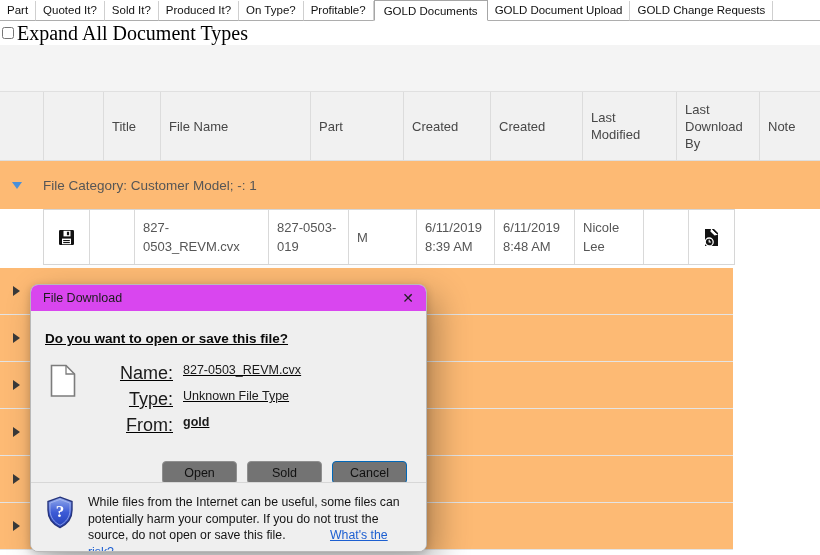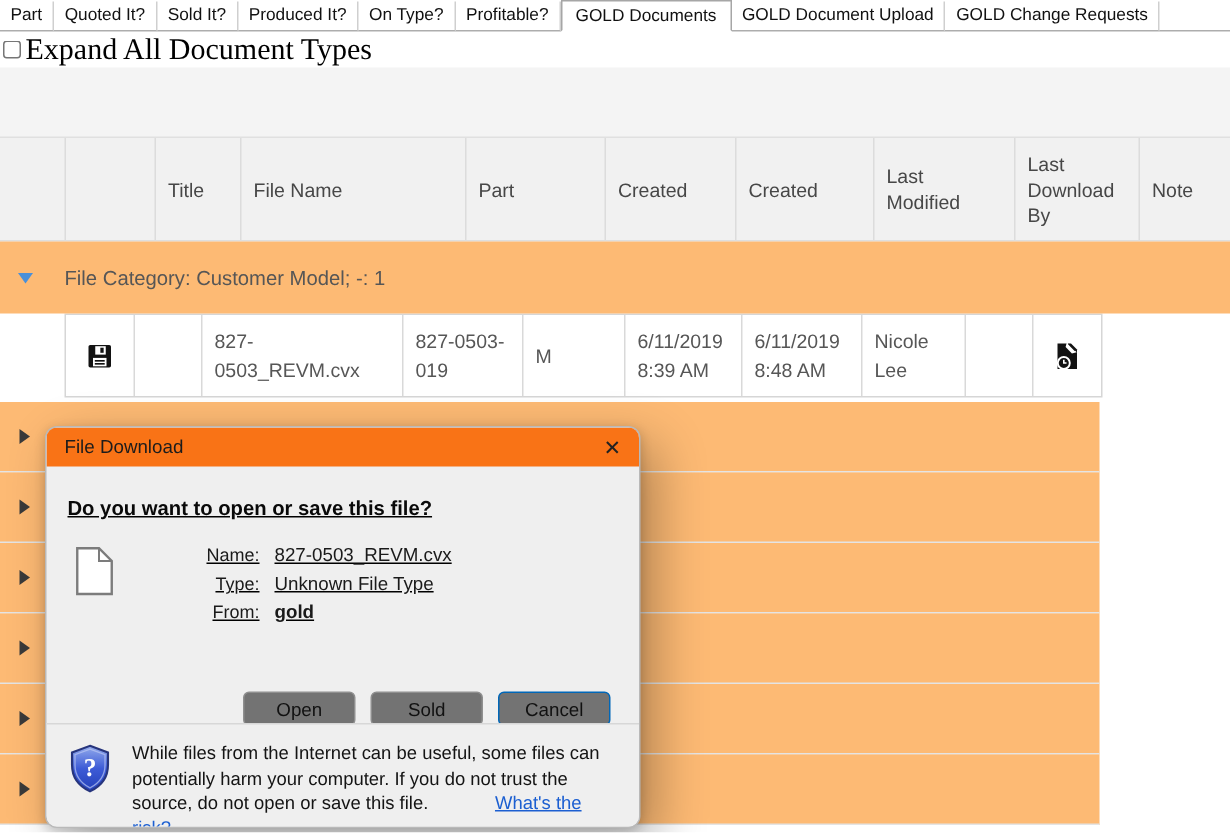--- a/index.html
+++ b/index.html
@@ -47,29 +47,29 @@
   .c9{width:46px; justify-content:center; padding:0;}
 
   
   .collapsed-rows { width:733px; margin-top:3px; }
   .collapsed-rows .category-row { height:47px; border-bottom:1px solid #e4e4e4; }
 
   
   .dialog { position:absolute; left:30px; top:284px; width:397px; height:268px; z-index:10;
             border-radius:8px; overflow:hidden; background:#efefef; border:1px solid #b9b9b9;
             box-shadow:10px 12px 34px rgba(0,0,0,.30), 0 2px 8px rgba(0,0,0,.18); }
-  .dlg-titlebar { position:relative; height:26px; background:#f97316; display:flex; align-items:center; padding:0 12px; }
+  .dlg-titlebar { position:relative; height:26px; background:#d946ef; display:flex; align-items:center; padding:0 12px; }
   .dlg-title { font-size:12.5px; color:#1c1c1c; }
   .dlg-close { position:absolute; right:12px; top:4px; font-size:14px; color:#222; cursor:pointer; line-height:18px; }
   .dlg-body { position:relative; height:171px;text-decoration:underline; }
   .dlg-heading { padding:20px 0 0 14px; font-size:13.5px; font-weight:bold; color:#090909; }
   .file-info { display:flex; margin:16px 0 0 18px; }
   .file-icon { flex:0 0 28px; margin-top:2px; }
   .fields { display:grid; grid-template-columns:96px auto; column-gap:10px; row-gap:5px; margin-left:0; margin-top:1px; }
-  .f-label { text-align:right; font-size:12px; color:#1a1a1a; }
+  .f-label { text-align:right; font-size:18px; color:#1a1a1a; }
   .f-value { font-size:12.5px; color:#1a1a1a; }
   .f-bold { font-weight:bold; }
   .btn-row { position:absolute; left:0; top:150px; width:100%; display:flex; justify-content:flex-end; gap:10px; padding-right:19px; }
   .btn { width:75px; height:23px; background:#737373; border:1px solid #8f8f8f; border-radius:4px;
          font-family:"Liberation Sans", sans-serif; font-size:12.5px; color:#111; cursor:pointer; }
   .btn.default { border:1.5px solid #0067b8; }
   .dlg-footer { position:absolute; left:0; top:197px; width:100%; height:71px; border-top:1px solid #d7d7d7; background:#efefef; display:flex; }
   .shield { margin:13px 0 0 15px; flex:0 0 28px; }
   .warn-text { margin:11px 14px 0 14px; font-size:12.3px; line-height:16.5px; color:#141414; width:330px; }
   .risk-link { color:#1c5fd1; text-decoration:underline; cursor:pointer;margin-left:41px; }

